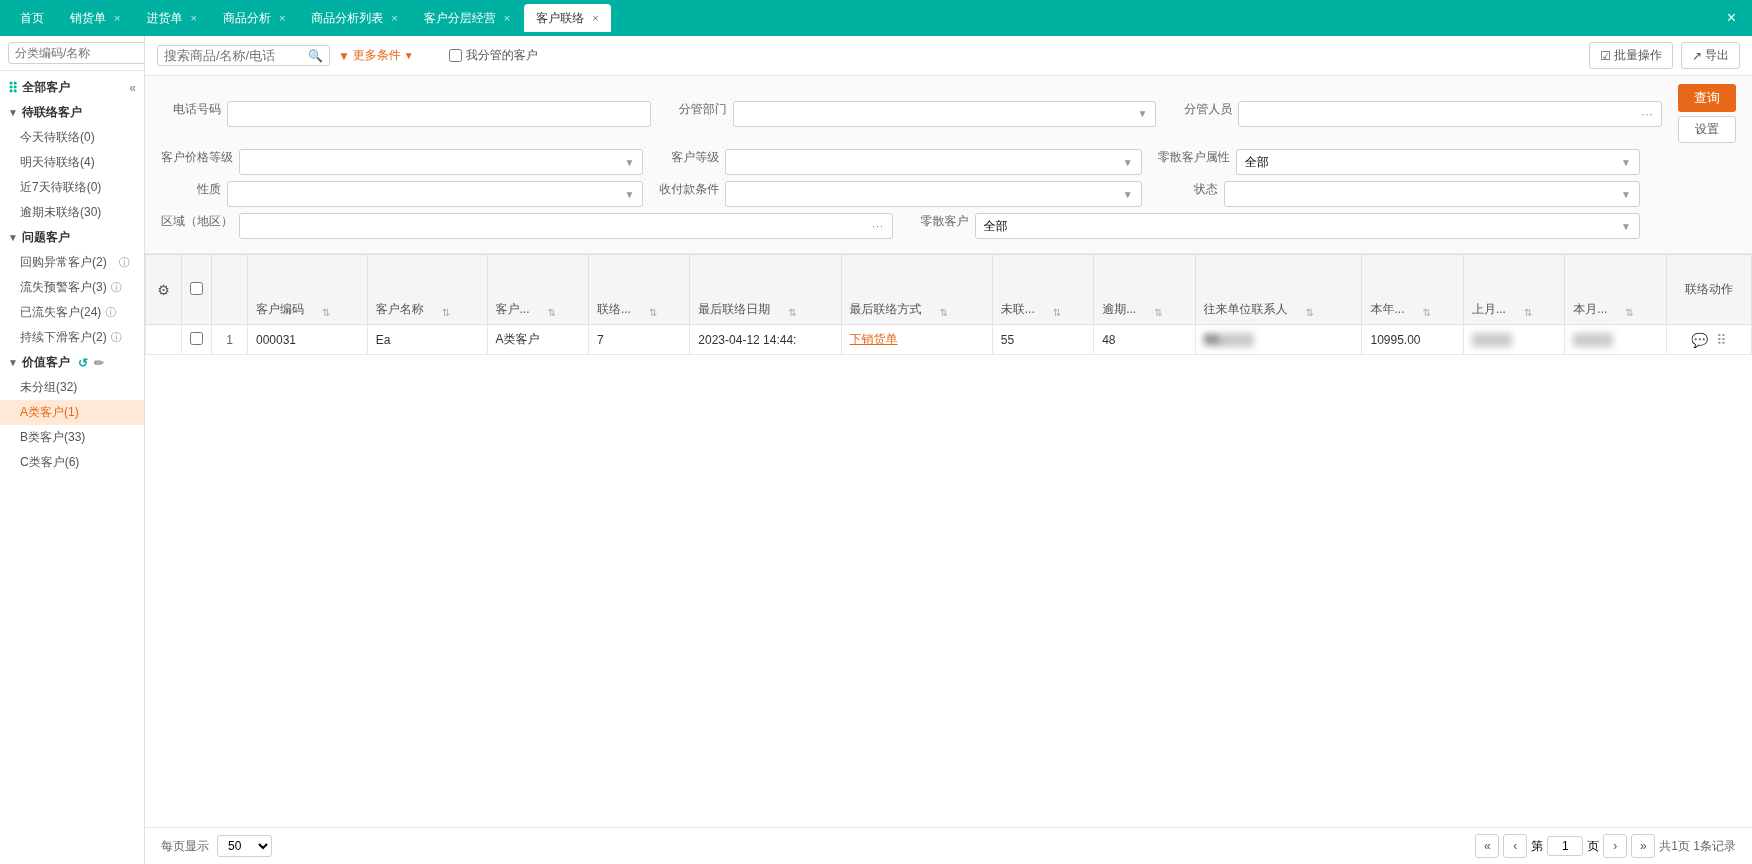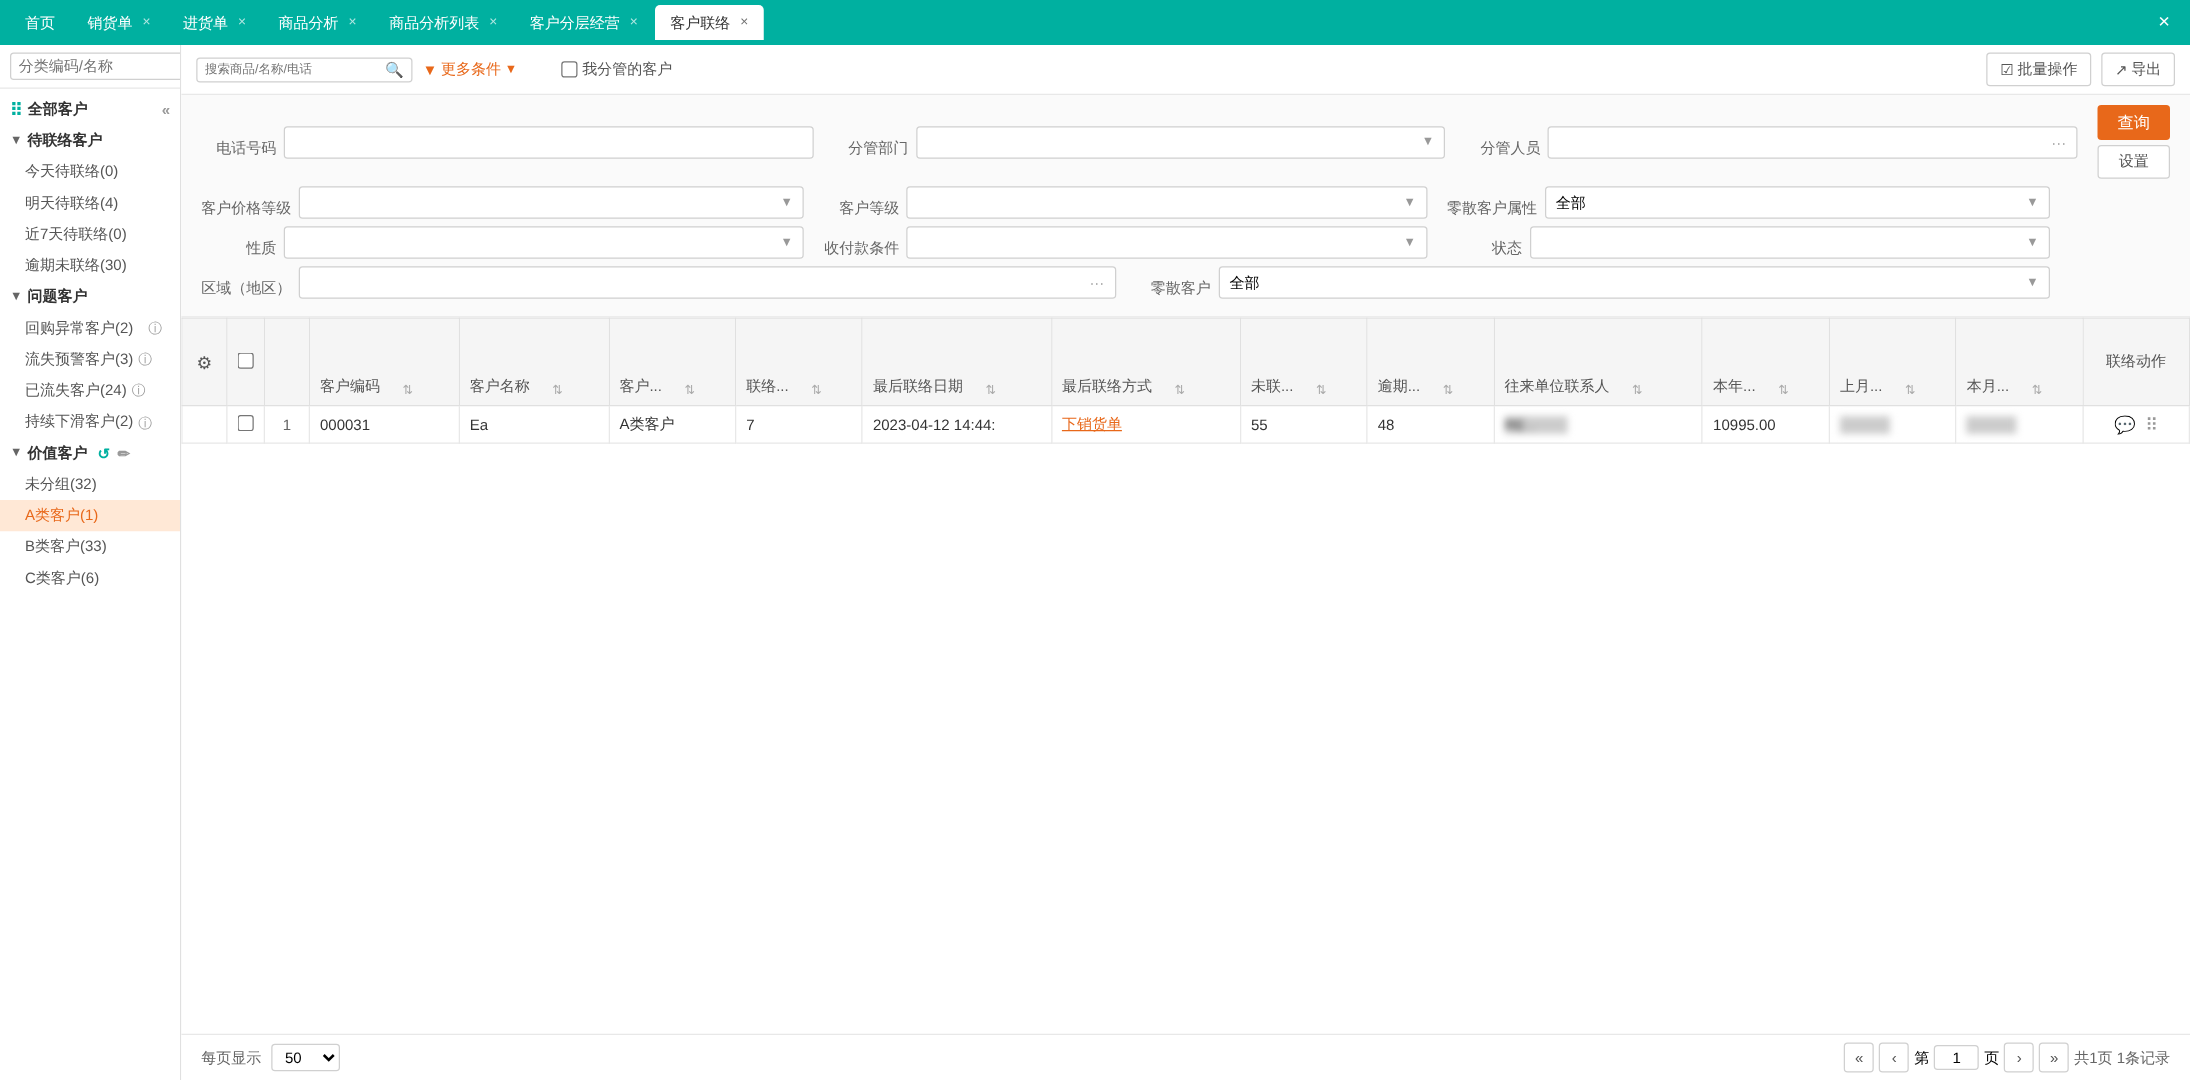--- a/index.html
+++ b/index.html
@@ -63,40 +63,40 @@
 
     
     .filter-bar {
       display: flex; align-items: center; padding: 6px 12px;
       background: #fff; border-bottom: 1px solid #e8e8e8; gap: 8px; flex-shrink: 0;
     }
     .filter-search-wrap {
       display: flex; align-items: center; border: 1px solid #d0d0d0;
       border-radius: 3px; padding: 2px 6px; gap: 4px;
     }
-    .filter-search-wrap input { border: none; outline: none; font-size: 10px; width: 140px; color: #999; }
+    .filter-search-wrap input { border: none; outline: none; font-size: 13px; width: 140px; color: #999; }
     .filter-search-icon { color: #00b0a0; cursor: pointer; }
     .filter-more { display: flex; align-items: center; gap: 3px; color: #e8681a; cursor: pointer; }
     .filter-checkbox { display: flex; align-items: center; gap: 4px; color: #555; padding-left: 27px; }
     .filter-checkbox input { cursor: pointer; }
     .filter-spacer { flex: 1; }
     .toolbar-btn {
       display: flex; align-items: center; gap: 3px;
       padding: 4px 10px; border: 1px solid #d0d0d0; border-radius: 3px;
       cursor: pointer; background: #fff; color: #555; font-size: 12px;
     }
 
     
     .adv-filters {
       background: #fafafa; border-bottom: 1px solid #e8e8e8;
       padding: 8px 16px; flex-shrink: 0;
     }
     .adv-row { display: flex; align-items: center; margin-bottom: 6px; gap: 16px; }
     .adv-field {
-      display: flex; align-items: flex-end; gap: 6px; flex: 1;
+      display: flex; align-items: flex-start; gap: 6px; flex: 1;
     }
     .adv-field label { color: #666; white-space: nowrap; min-width: 60px; text-align: right; }
     .adv-field .field-input {
       flex: 1; display: flex; align-items: center;
       border: 1px solid #d0d0d0; border-radius: 3px; padding: 3px 8px;
       background: #fff; min-height: 26px; cursor: pointer; gap: 4px;
     }
     .adv-field .field-input .arrow { margin-left: auto; color: #999; font-size: 10px; }
     .adv-field .field-input .dots { margin-left: auto; color: #999; }
 
@@ -220,21 +220,21 @@
       <span style="color:#999;font-size:11px;">ⓘ</span>
     </div>
     <div class="sidebar-item" style="display:flex;align-items:center;gap:4px;">
       <span>流失预警客户(3)</span>
       <span style="color:#999;font-size:11px;">ⓘ</span>
     </div>
     <div class="sidebar-item" style="display:flex;align-items:center;gap:4px;">
       <span>已流失客户(24)</span>
       <span style="color:#999;font-size:11px;">ⓘ</span>
     </div>
-    <div class="sidebar-item" style="display:flex;align-items:flex-end;gap:4px;">
+    <div class="sidebar-item" style="display:flex;align-items:center;gap:4px;">
       <span>持续下滑客户(2)</span>
       <span style="color:#999;font-size:11px;">ⓘ</span>
     </div>
 
     <div class="sidebar-group-title">
       <span class="triangle">▼</span>
       <span>价值客户</span>
       <span style="color:#00b0a0; margin-left:4px; cursor:pointer;">↺</span>
       <span style="color:#999; margin-left:2px; cursor:pointer;">✏</span>
     </div>

